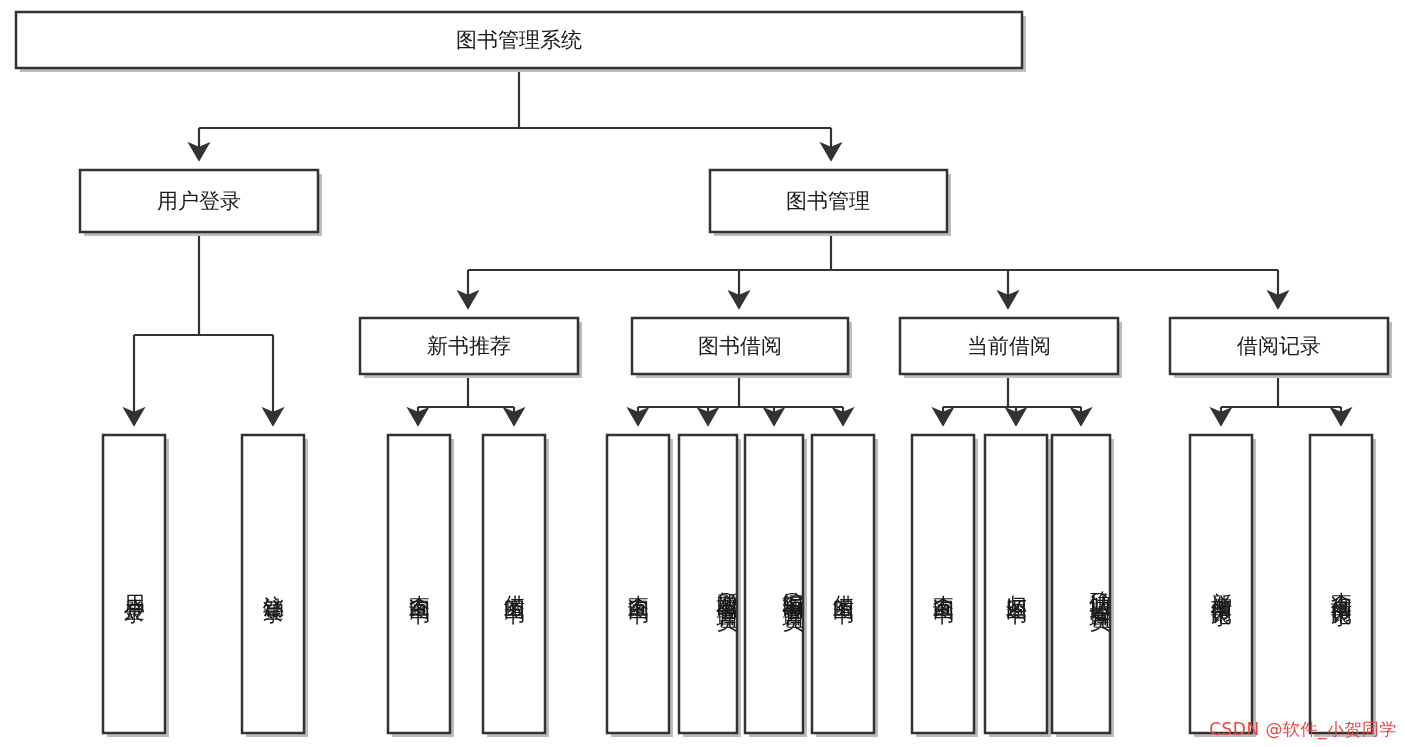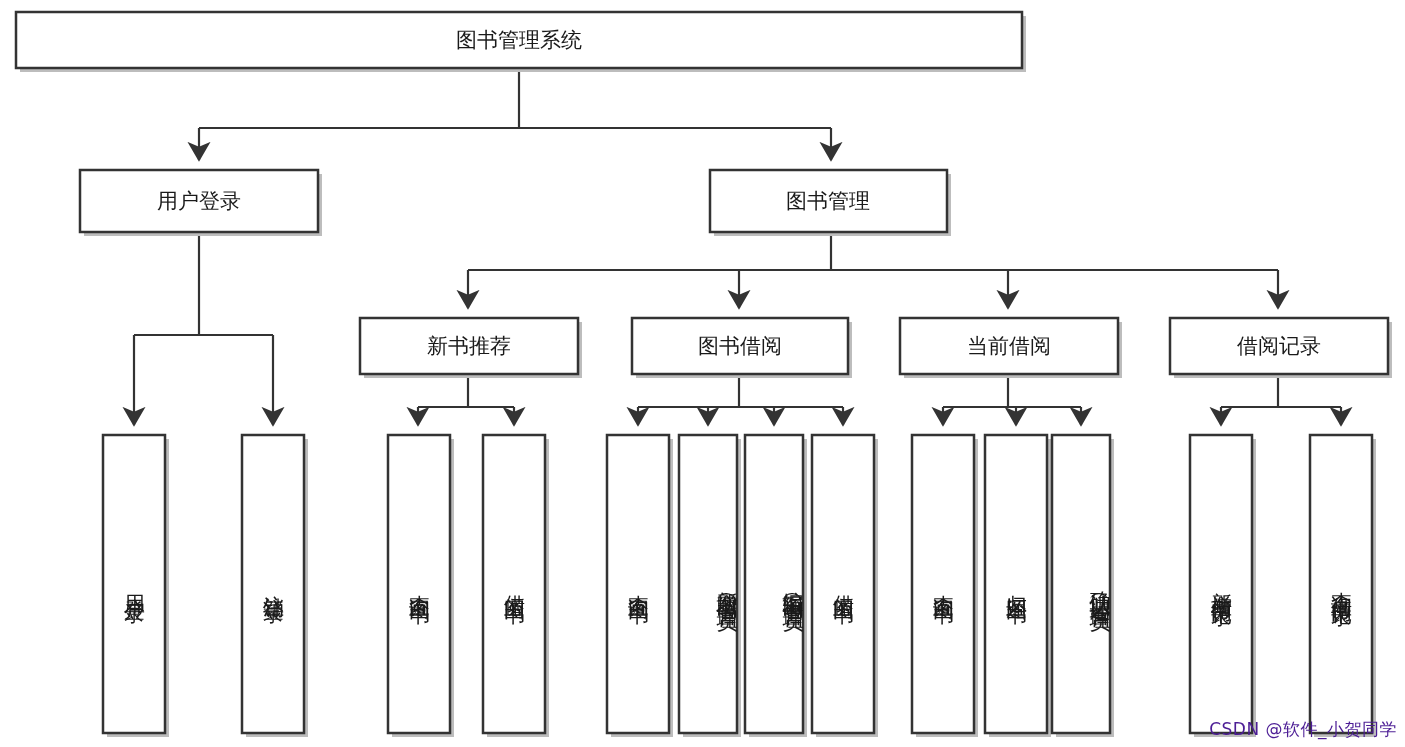--- a/index.html
+++ b/index.html
@@ -61,21 +61,21 @@
     justify-content: center;
     white-space: nowrap;
     pointer-events: none;
   }
   .watermark {
     position: absolute;
     right: 8px;
     bottom: 6px;
     font-family: "DejaVu Sans", "Liberation Sans", sans-serif;
     font-size: 17px;
-    color: #4c1d95;
+    color: #ef4444;
     letter-spacing: 0.5px;
     user-select: none;
   }
 </style>
 </head>
 <body>
 
 <div id="page">
 
   <svg id="diagram" viewBox="0 0 1405 747">

